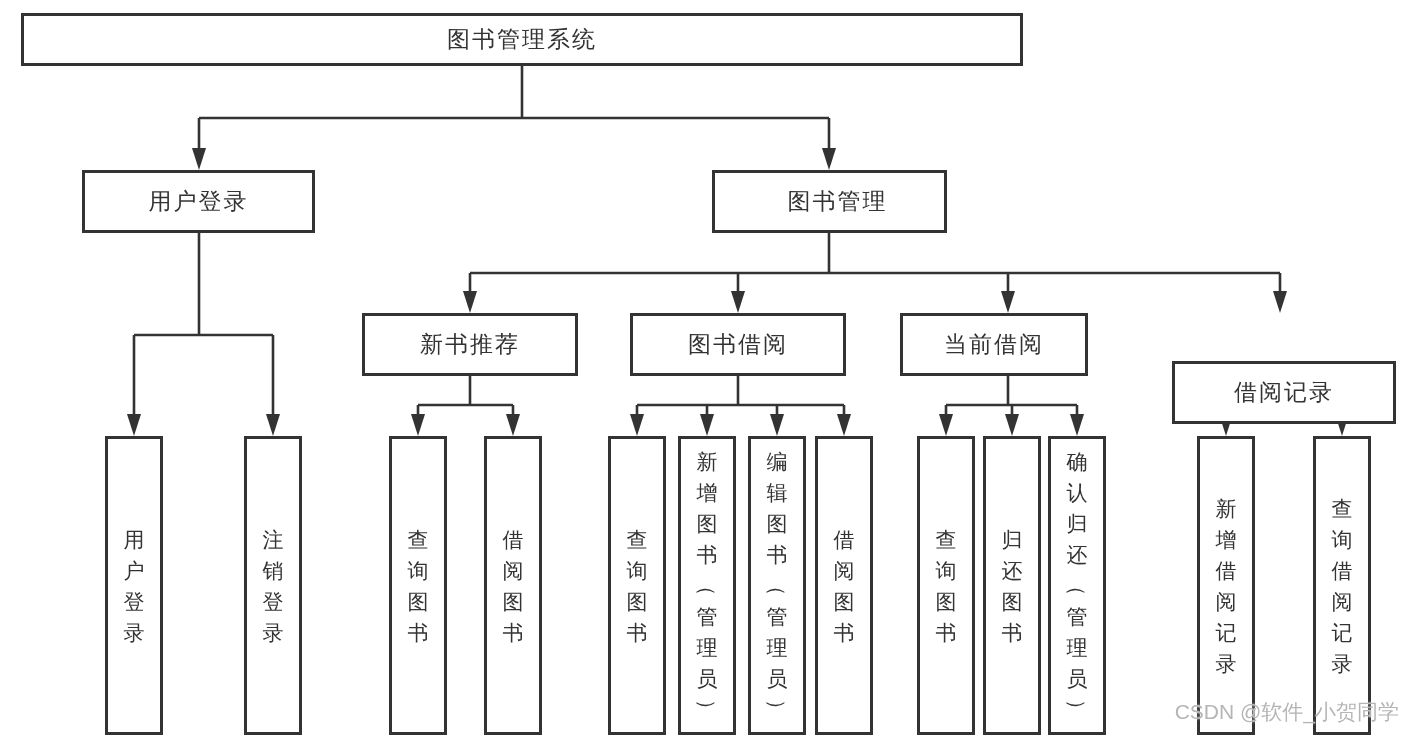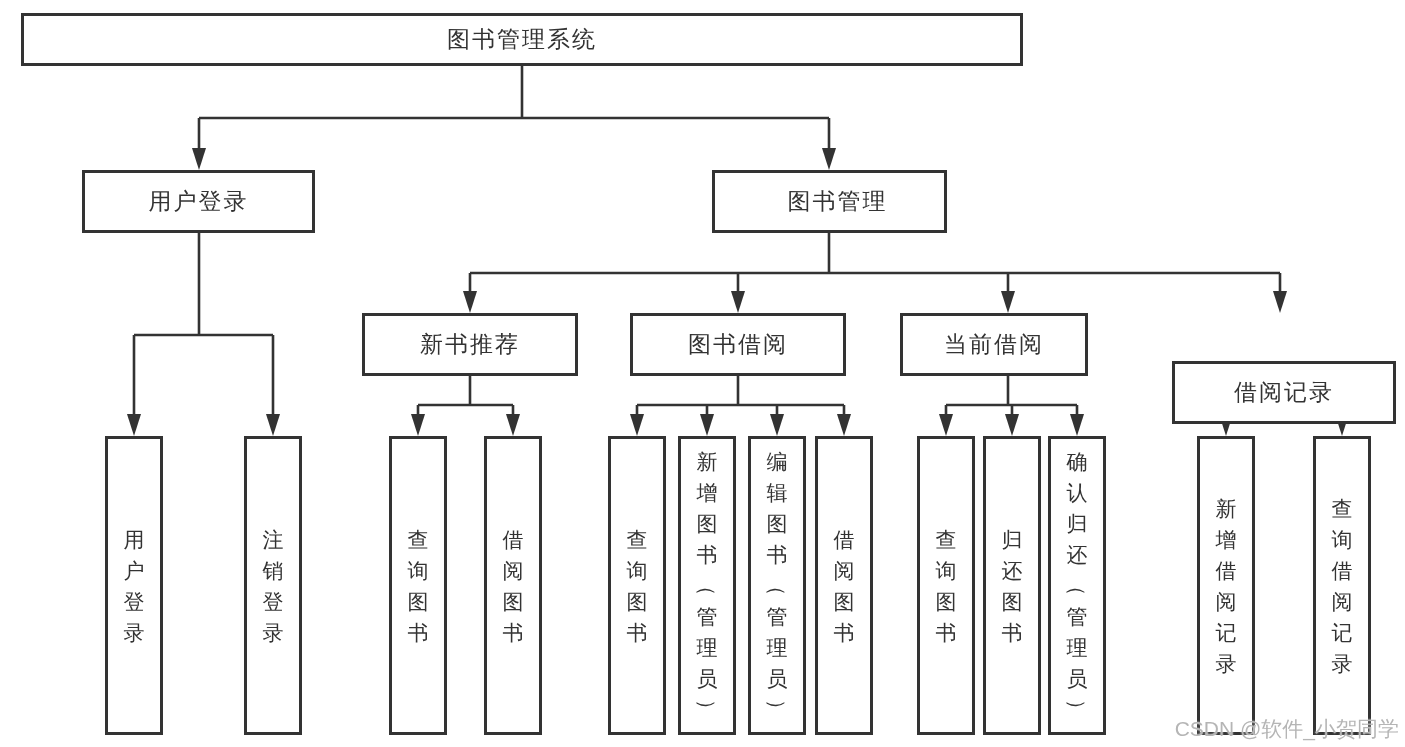--- a/index.html
+++ b/index.html
@@ -34,21 +34,21 @@
   .n-l3d    { left:1172px;top:313px; width:224px;  height:63px;margin-top:48px; }
   .leaf     { top:436px; width:58px; height:299px; }
   .lf1  { left:105px; }  .lf2  { left:244px; }
   .lf3  { left:389px; }  .lf4  { left:484px; }
   .lf5  { left:608px; }  .lf6  { left:678px; }
   .lf7  { left:748px; }  .lf8  { left:815px; }
   .lf9  { left:917px; }  .lf10 { left:983px; }
   .lf11 { left:1048px; } .lf12 { left:1197px; }
   .lf13 { left:1313px; }
   .watermark {
-    position:absolute; right:6px; bottom:4px; z-index:3;
+    position:absolute; right:6px; bottom:21px; z-index:3;
     font-size:21px; color:var(--wm,#b5b5b5); white-space:nowrap;
     text-shadow:0 0 2px #ffffff;
   }
 </style>
 </head>
 <body>
 
 <div class="canvas" style="--line: #333333; --ink: #333333; --wm: #b5b5b5; background: rgb(255, 255, 255);">
 
   <svg class="wires" width="1405" height="747" viewBox="0 0 1405 747" aria-hidden="true">

